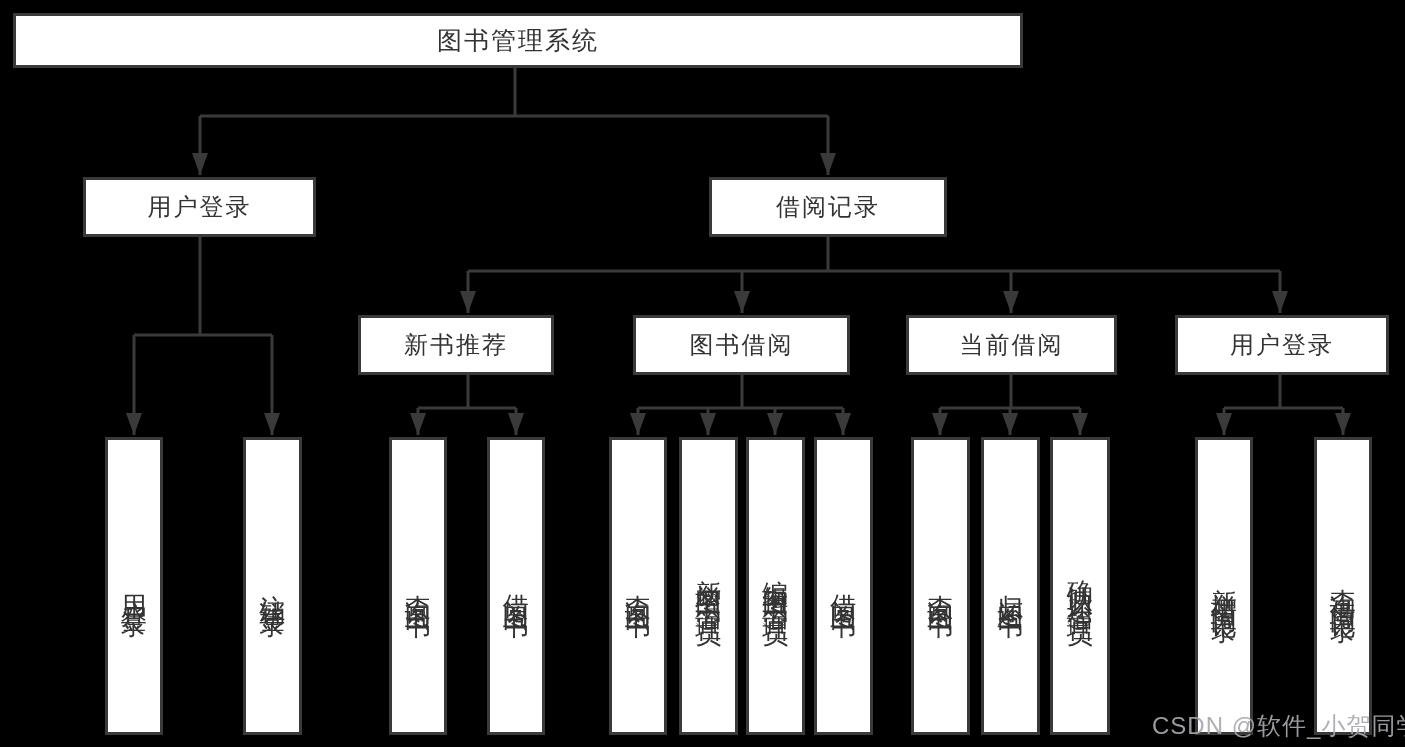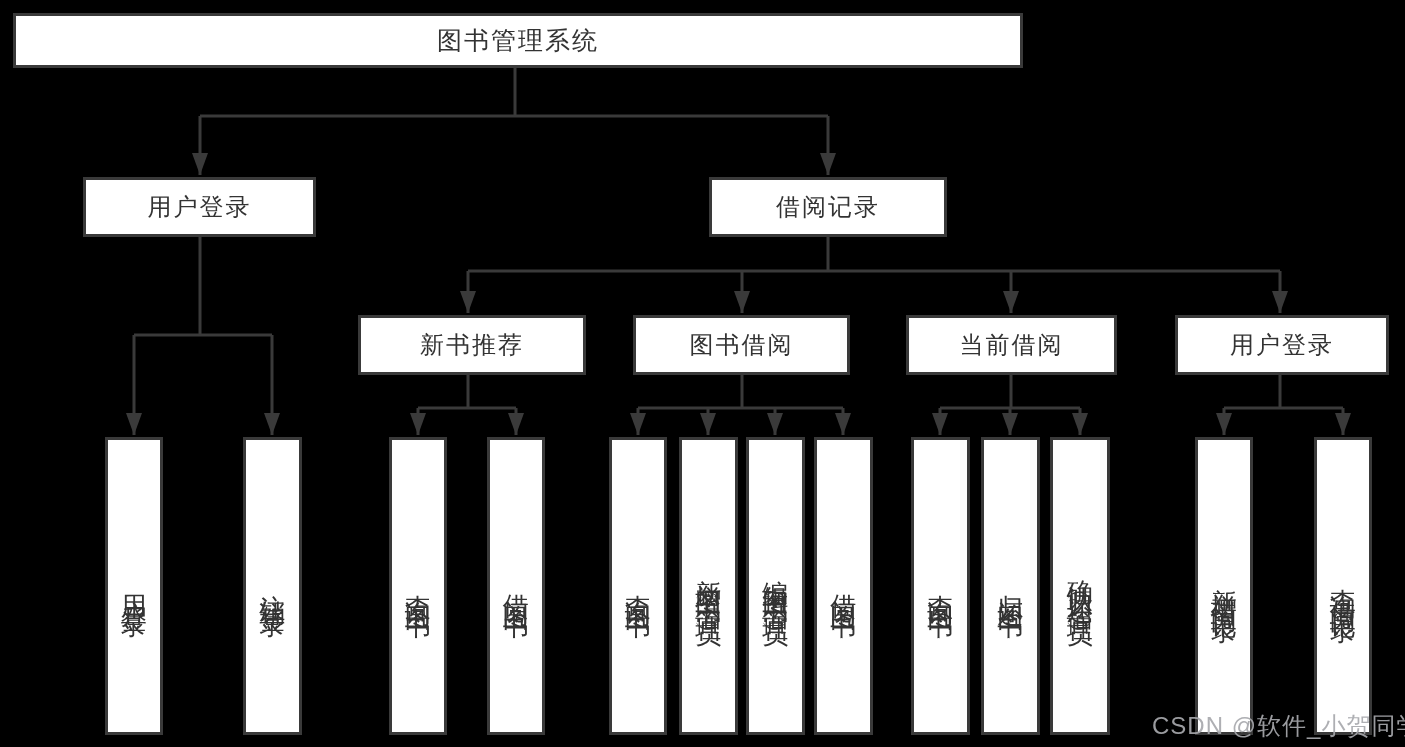--- a/index.html
+++ b/index.html
@@ -91,21 +91,21 @@
       <path d="M1224,408 V435" marker-end="url(#arrow)"></path>
       <path d="M1343,408 V435" marker-end="url(#arrow)"></path>
     </g>
   </svg>
 
   <div class="hbox root" style="left:13px; top:13px; width:1010px; height:55px;">图书管理系统</div>
 
   <div class="hbox" style="left:83px; top:177px; width:233px; height:60px;">用户登录</div>
   <div class="hbox" style="left:709px; top:177px; width:238px; height:60px;">借阅记录</div>
 
-  <div class="hbox" style="left:358px; top:315px; width:228px; height:60px;">新书推荐</div>
+  <div class="hbox" style="left:358px; top:315px; width:196px; height:60px;">新书推荐</div>
   <div class="hbox" style="left:906px; top:315px; width:211px; height:60px;">当前借阅</div>
   <div class="hbox" style="left:633px; top:315px; width:217px; height:60px;">图书借阅</div>
   <div class="hbox" style="left:1175px; top:315px; width:214px; height:60px;">用户登录</div>
 
   <div class="vbox" style="left:105px; top:437px; width:58px; height:298px;">
     <span class="vtext">用户登录</span>
   </div>
   <div class="vbox" style="left:243px; top:437px; width:59px; height:298px;">
     <span class="vtext">注销登录</span>
   </div>

